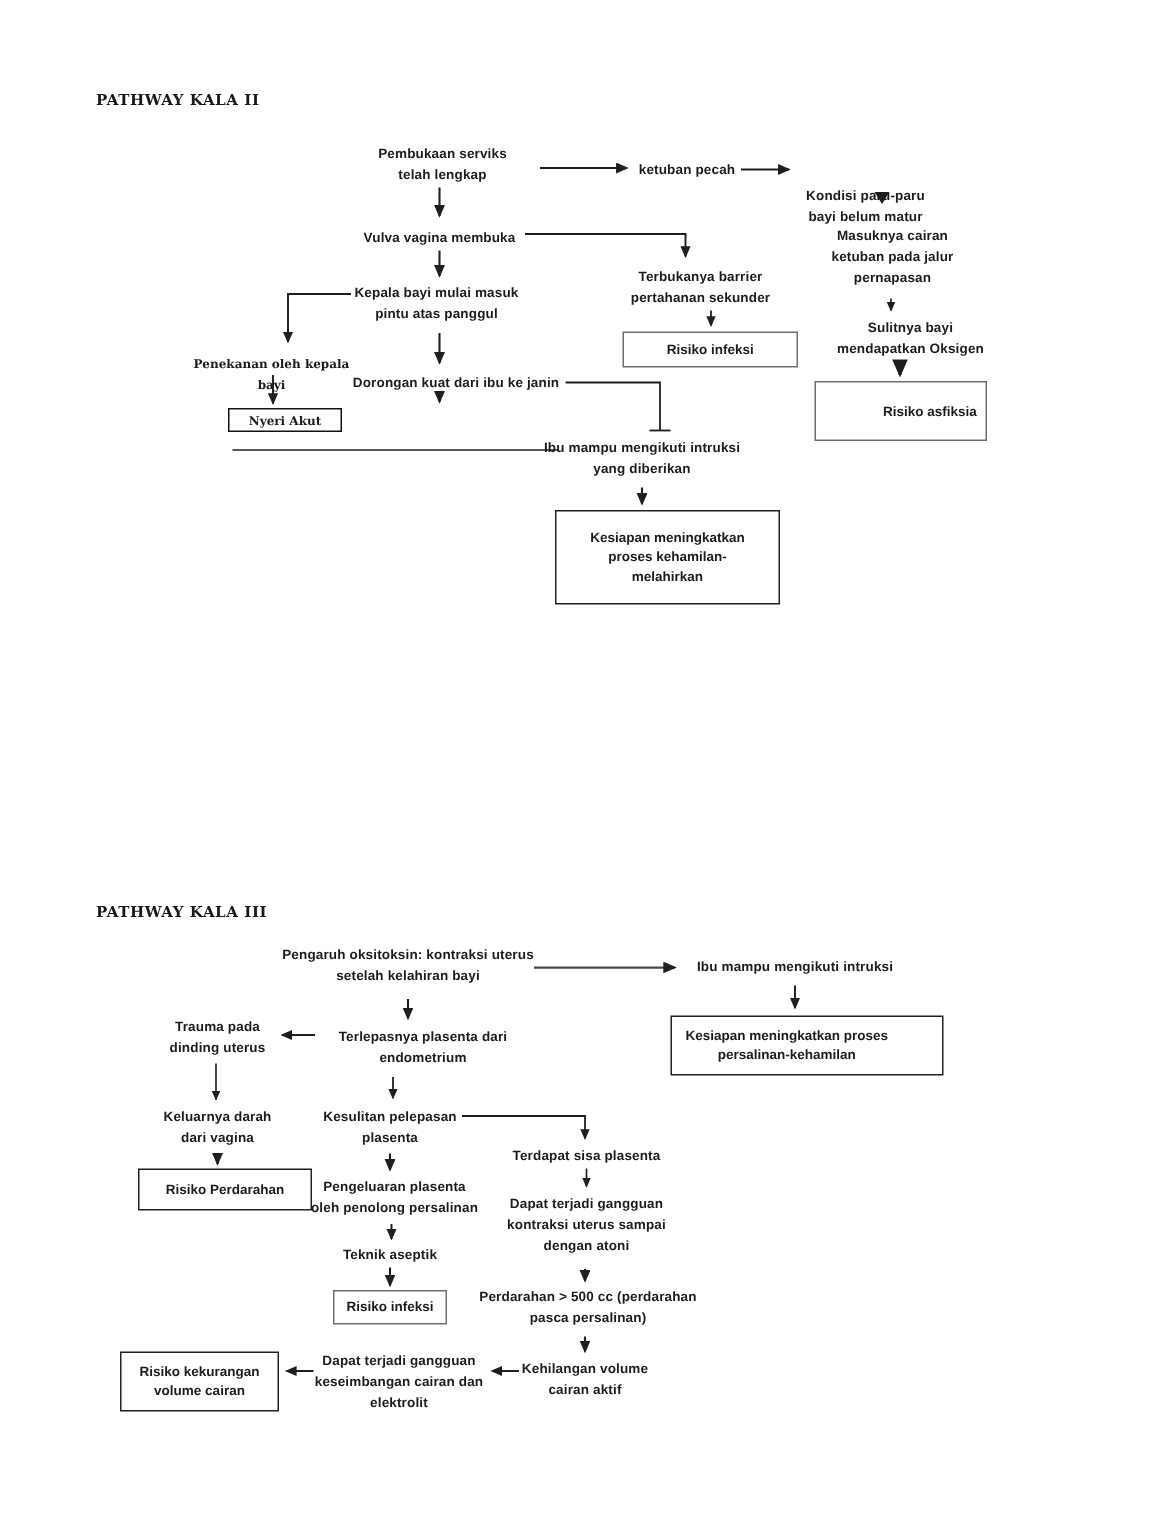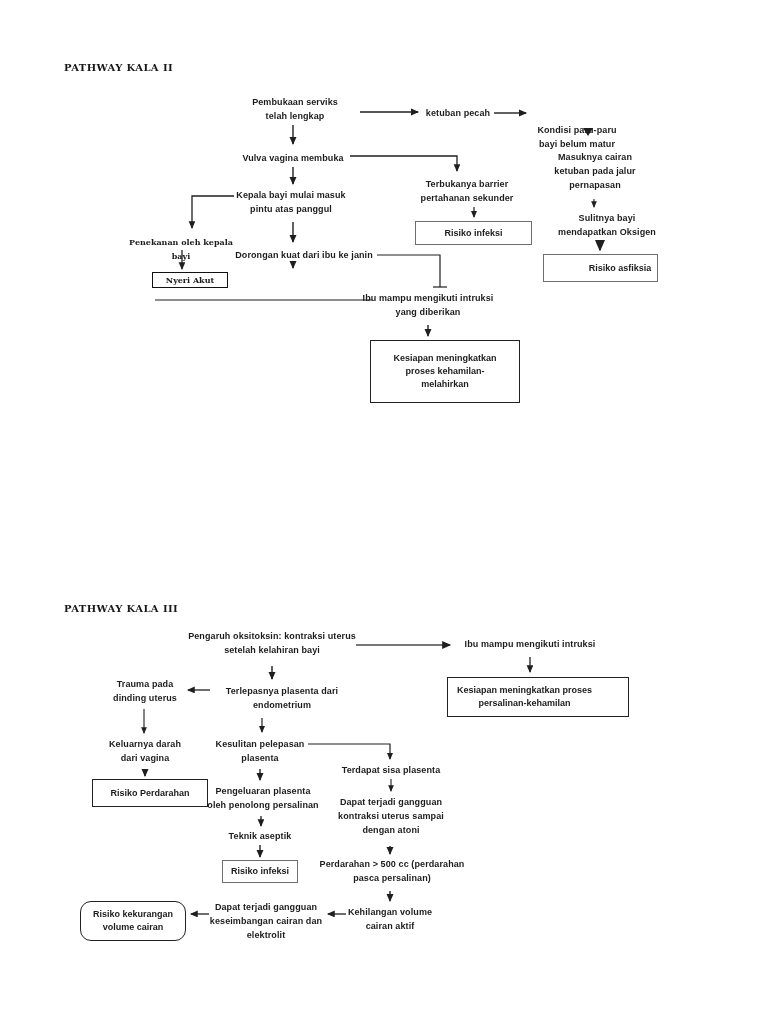--- a/index.html
+++ b/index.html
@@ -72,21 +72,21 @@
   <div class="node" style="left:235px;top:95px;width:120px;">Pembukaan serviks
 telah lengkap</div>
   <div class="node" style="left:418px;top:106px;width:80px;">ketuban pecah</div>
   <div class="node" style="left:523px;top:96px;width:108px;margin-top:27px;">Kondisi paru-paru
 bayi belum matur</div>
   <div class="node" style="left:548px;top:211px;width:118px;">Sulitnya bayi
 mendapatkan Oksigen</div>
   <div class="node" style="left:540px;top:150px;width:110px;">Masuknya cairan
 ketuban pada jalur
 pernapasan</div>
-  <div class="box gbox" style="left:543px;top:254px;width:115px;height:28px;padding-left:39px;">Risiko asfiksia</div>
+  <div class="box gbox" style="left:543px;top:254px;width:115px;height:40px;padding-left:39px;">Risiko asfiksia</div>
 
   <div class="node" style="left:233px;top:151px;width:120px;">Vulva vagina membuka</div>
   <div class="node" style="left:413px;top:177px;width:108px;">Terbukanya barrier
 pertahanan sekunder</div>
   <div class="box gbox" style="left:415px;top:221px;width:117px;height:24px;">Risiko infeksi</div>
 
   <div class="node serif" style="left:122px;top:235px;width:118px;">Penekanan oleh kepala bayi</div>
   <div class="node" style="left:230px;top:188px;width:122px;">Kepala bayi mulai masuk
 pintu atas panggul</div>
   <div class="node" style="left:225px;top:248px;width:158px;">Dorongan kuat dari ibu ke janin</div>
@@ -127,16 +127,16 @@
   <div class="node" style="left:333px;top:795px;width:116px;">Dapat terjadi gangguan
 kontraksi uterus sampai
 dengan atoni</div>
   <div class="node" style="left:318px;top:857px;width:148px;">Perdarahan &gt; 500 cc (perdarahan
 pasca persalinan)</div>
   <div class="node" style="left:340px;top:905px;width:100px;">Kehilangan volume
 cairan aktif</div>
   <div class="node" style="left:203px;top:900px;width:126px;">Dapat terjadi gangguan
 keseimbangan cairan dan
 elektrolit</div>
-  <div class="box bbox" style="left:80px;top:901px;width:106px;height:40px;border-radius:11px;">Risiko kekurangan
+  <div class="box bbox" style="left:80px;top:901px;width:106px;height:40px;">Risiko kekurangan
 volume cairan</div>
 
 </div>
 
 </body></html>

